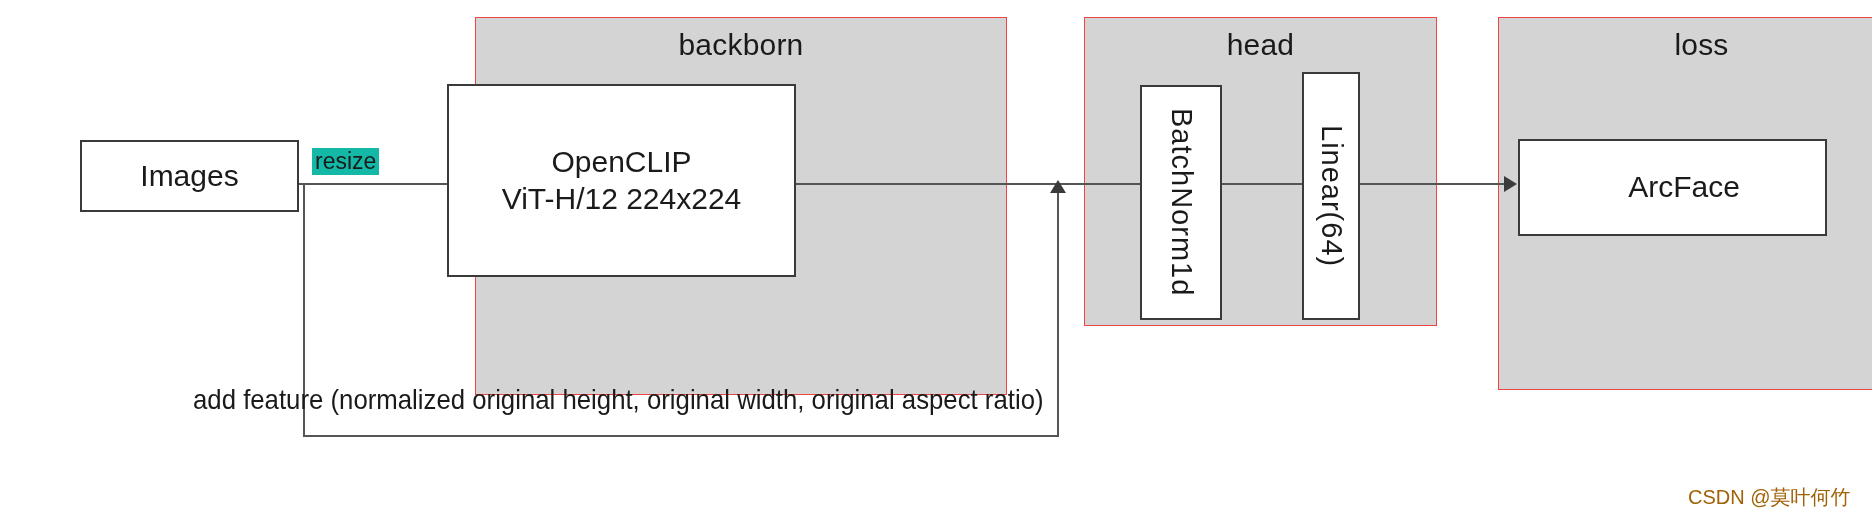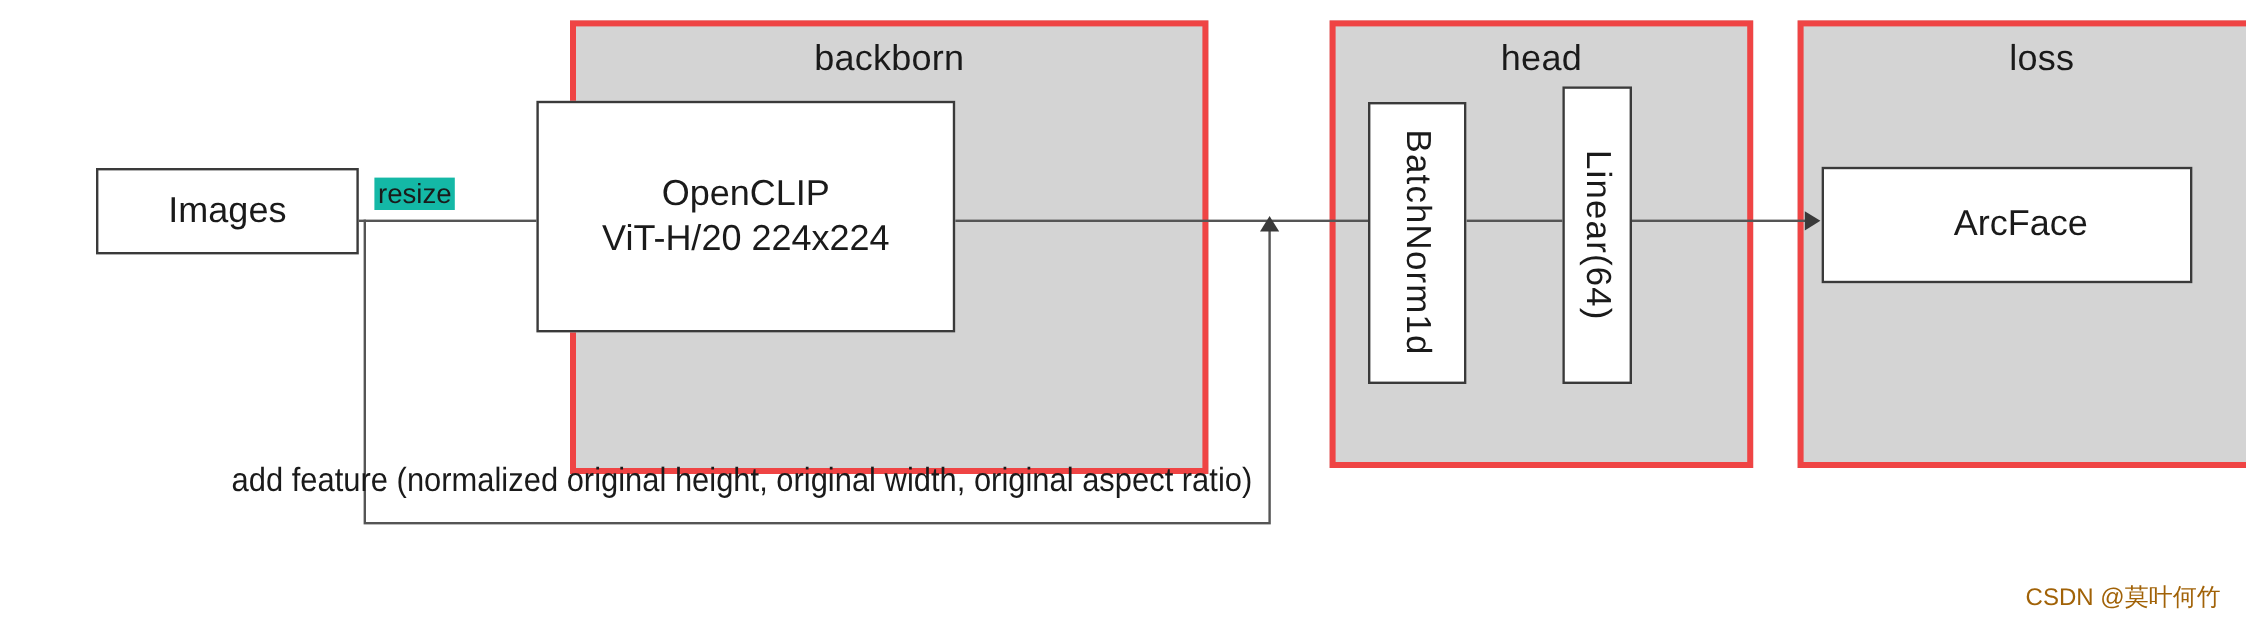--- a/index.html
+++ b/index.html
@@ -13,21 +13,21 @@
     height: 516px;
     background: #ffffff;
     font-family: "Liberation Sans", sans-serif;
     overflow: hidden;
   }
 
   
   .group-panel {
     position: absolute;
     background: #d4d4d4;
-    border: 5px solid #ef4444;
+    border: 1px solid #ef4444;
     box-sizing: border-box;
   }
   .group-title {
     position: absolute;
     top: 10px;
     left: 0;
     width: 100%;
     text-align: center;
     font-size: 30px;
     color: #1a1a1a;
@@ -112,21 +112,21 @@
 </style>
 </head>
 <body>
 
 <div id="canvas">
 
   <div class="group-panel" style="left:475px; top:17px; width:532px; height:378px;">
     <div class="group-title">backborn</div>
   </div>
 
-  <div class="group-panel" style="left:1084px; top:17px; width:353px; height:373px;margin-left:24px;">
+  <div class="group-panel" style="left:1084px; top:17px; width:353px; height:309px;">
     <div class="group-title">head</div>
   </div>
 
   <div class="group-panel" style="left:1498px; top:17px; width:407px; height:373px;">
     <div class="group-title">loss</div>
   </div>
 
   <div class="hline" style="left:299px; top:183px; width:236px;"></div>
 
   <div class="hline" style="left:796px; top:183px; width:348px;"></div>
@@ -140,21 +140,21 @@
   <div class="hline" style="left:303px; top:435px; width:756px;"></div>
   <div class="vline" style="left:1057px; top:192px; height:243px;"></div>
   <div class="arrow-up" style="left:1050px; top:180px;"></div>
 
   <div class="node-box" style="left:80px; top:140px; width:219px; height:72px;">
     <span class="node-label">Images</span>
   </div>
 
   <div class="node-box" style="left:447px; top:84px; width:349px; height:193px;">
     <span class="node-label">OpenCLIP
-ViT-H/20 224x224</span>
+ViT-H/12 224x224</span>
   </div>
 
   <div class="node-box" style="left:1140px; top:85px; width:82px; height:235px;">
     <span class="node-label vertical">BatchNorm1d</span>
   </div>
 
   <div class="node-box" style="left:1302px; top:72px; width:58px; height:248px;">
     <span class="node-label vertical">Linear(64)</span>
   </div>
 

